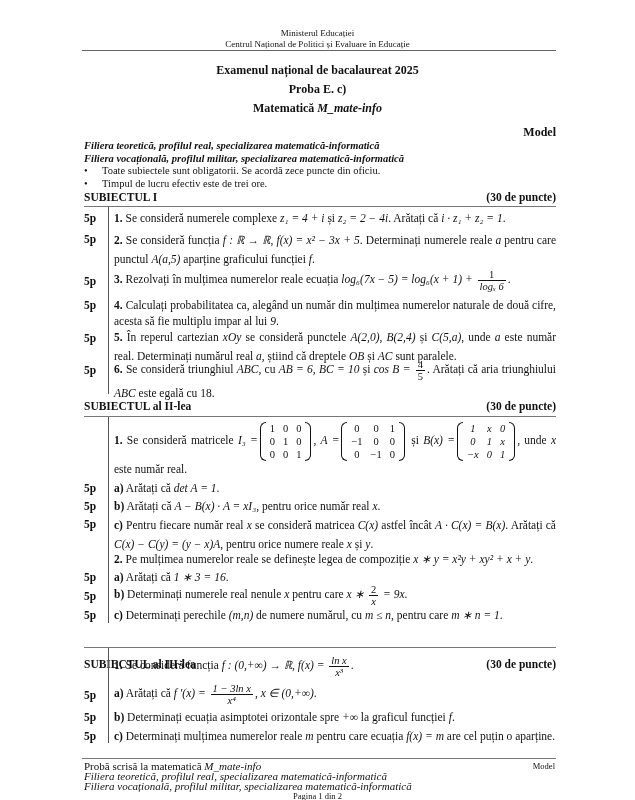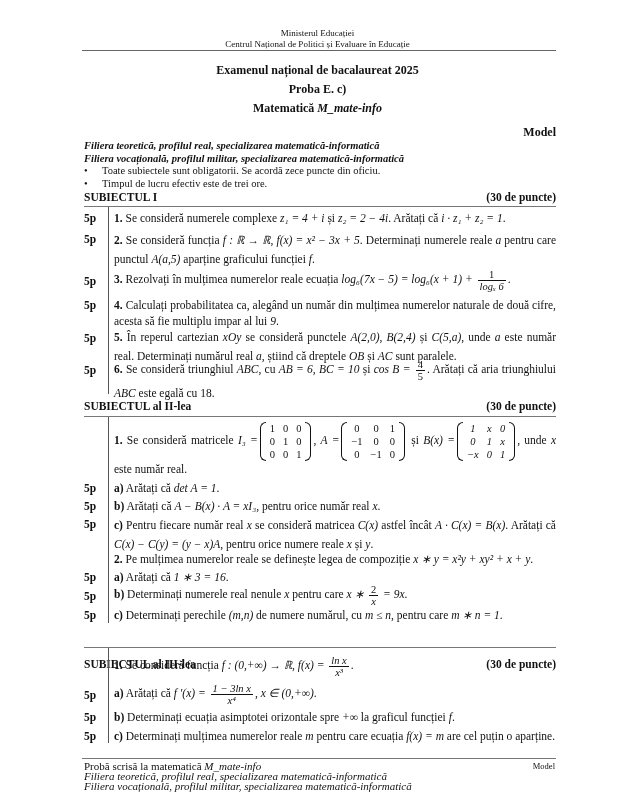--- a/index.html
+++ b/index.html
@@ -217,13 +217,14 @@
     <span class="t"><b>c)</b><span> Determinați mulțimea numerelor reale </span><span class="m">m</span><span> pentru care ecuația </span><span class="m">f(x) = m</span><span> are cel puțin o aparține.</span></span>
   </div>
 
   <div class="foot-rule"></div>
   <div class="foot" style="top:761px;">
     <div><span>Probă scrisă la matematică </span><i>M_mate-info</i></div>
     <div class="it">Filiera teoretică, profilul real, specializarea matematică-informatică</div>
     <div class="it">Filiera vocațională, profilul militar, specializarea matematică-informatică</div>
   </div>
   <div class="foot-model">Model</div>
+  <div class="foot-page">Pagina 1 din 2</div>
 </div>
 
 </body></html>

